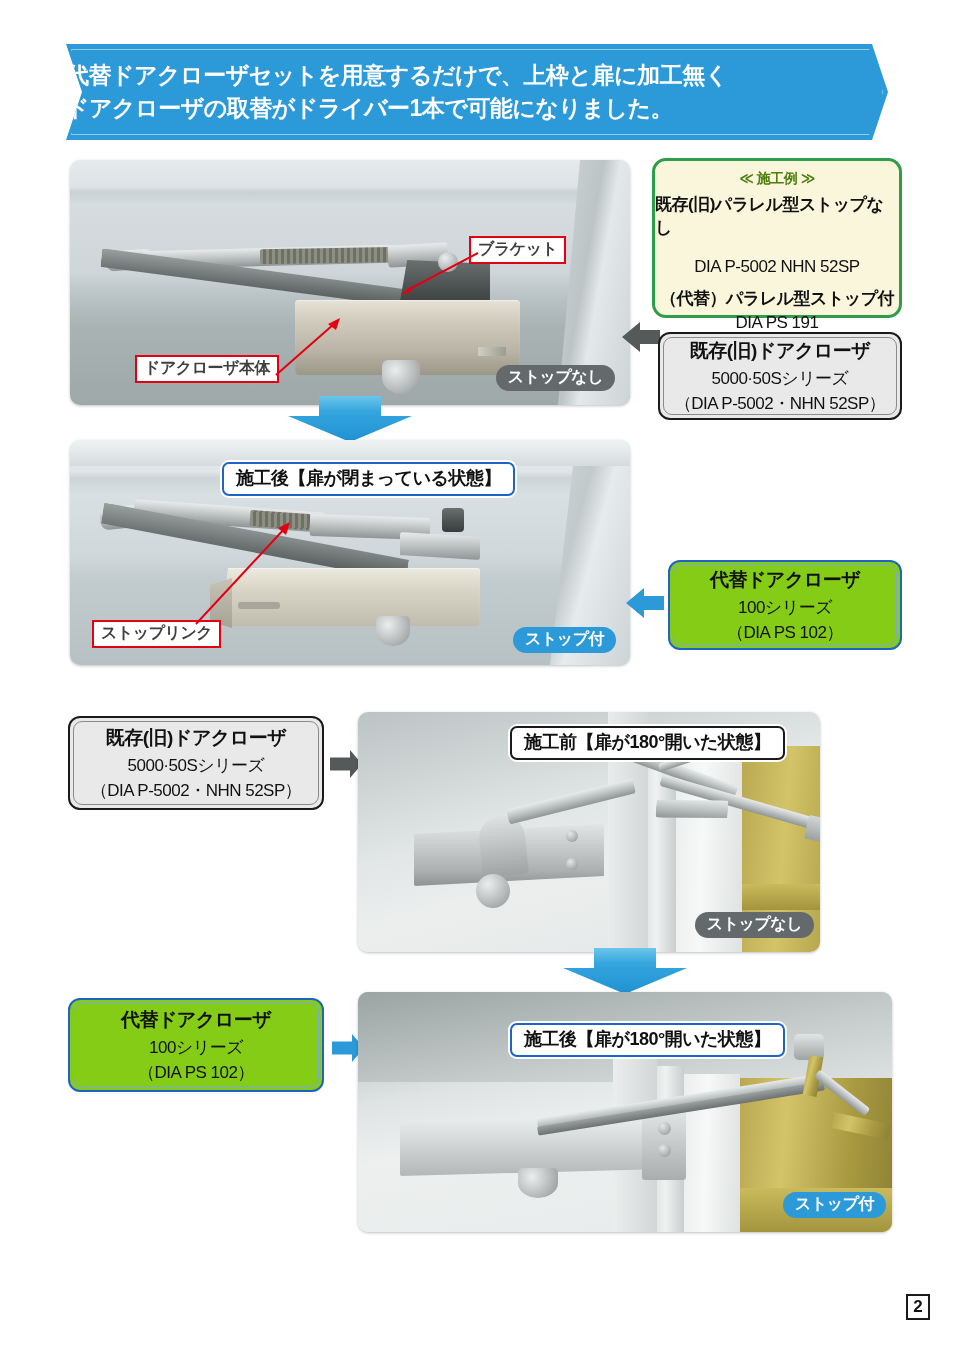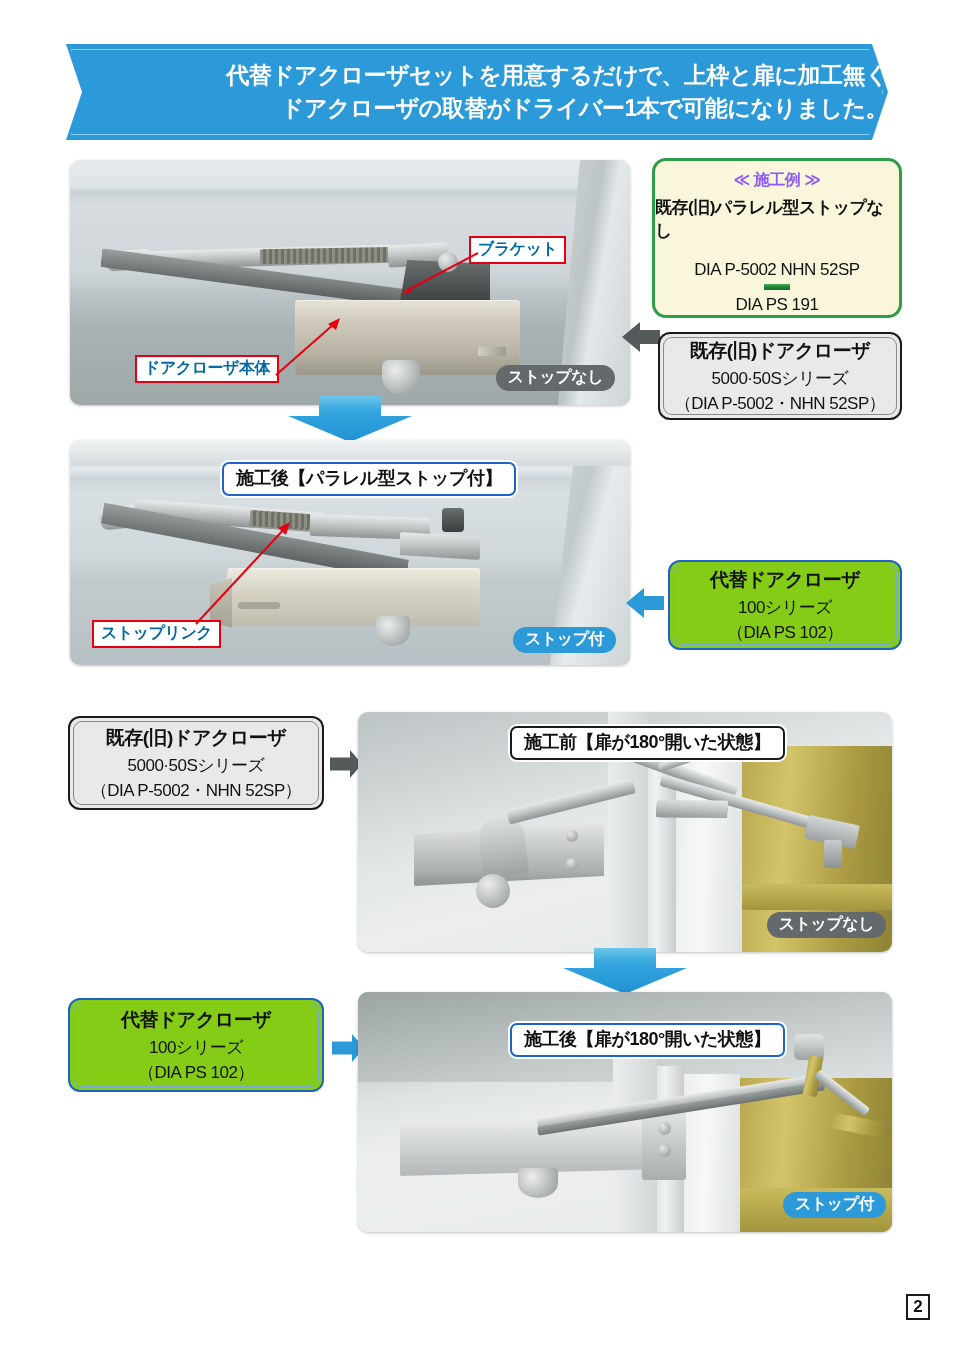--- a/index.html
+++ b/index.html
@@ -14,21 +14,21 @@
   
   .banner-wrap {
     position: absolute; left: 66px; top: 44px;
     width: 822px; height: 96px;
   }
   .banner {
     position: absolute; inset: 0;
     background: #2c9ad8;
     clip-path: polygon(0 0, 806px 0, 822px 48px, 806px 96px, 0 96px, 16px 48px);
     display: flex; flex-direction: column;
-    align-items: flex-end; justify-content: center;
+    align-items: flex-start; justify-content: center;
   }
   .banner-inner {
     position: absolute; left: 5px; top: 5px; width: 812px; height: 86px;
     border: 1px solid #8fd0ee;
     clip-path: polygon(0 0, 798px 0, 812px 43px, 798px 86px, 0 86px, 14px 43px);
     pointer-events: none;
   }
   .banner-line {
     color: #ffffff;
     font-size: 23px;
@@ -159,21 +159,21 @@
   .badge.blue { background: #2c9ad8; }
 
   
   .redlabel {
     position: absolute;
     background: #ffffff;
     border: 2px solid #e40012;
     padding: 1px 7px 2px;
     font-size: 16px;
     font-weight: bold;
-    color: #0369a1;
+    color: #404040;
     white-space: nowrap;
     letter-spacing: -0.5px;
   }
   .leader { position: absolute; pointer-events: none; }
 
   
   .callout {
     position: absolute;
     border-radius: 12px;
     display: flex; flex-direction: column;
@@ -197,21 +197,21 @@
   
   .example-box {
     position: absolute;
     background: #faf6dc;
     border: 3px solid #2e9d4a;
     border-radius: 14px;
     display: flex; flex-direction: column; align-items: center;
     padding-top: 9px;
     letter-spacing: -0.5px;
   }
-  .example-box .ex-title { font-size: 16px; font-weight: bold; color: #8b5cf6; }
+  .example-box .ex-title { font-size: 14px; font-weight: bold; color: #4d7c0f; }
   .example-box .ex-l1 { font-size: 17px; color: #111; margin-top: 5px; font-weight: bold; }
   .example-box .ex-l2 { font-size: 17px; color: #111; margin-top: 18px; }
   .example-box .ex-l3 { font-size: 17px; color: #111; margin-top: 4px; font-weight: bold; }
   .example-box .ex-l4 { font-size: 17px; color: #111; margin-top: 3px; }
   .green-arrow {
     width: 60px; height: 26px; margin: 4px 0 2px;
     background: linear-gradient(180deg, #4fae5e 0%, #1f8c3a 40%, #13702b 100%);
     clip-path: polygon(17px 0, 43px 0, 43px 13px, 60px 13px, 30px 26px, 0 13px, 17px 13px);
   }
 
@@ -318,36 +318,37 @@
     <div class="arm" style="left:240px; top:76px; width:120px; height:22px; transform:rotate(2deg);"></div>
     <div class="arm-dark" style="left:30px; top:84px; width:310px; height:36px; transform:rotate(8deg); clip-path:polygon(0 0,100% 40%,100% 100%,0 58%);"></div>
     <div class="arm" style="left:330px; top:92px; width:80px; height:28px; clip-path:polygon(0 0,100% 18%,100% 100%,0 82%);"></div>
     <div class="bracket" style="left:372px; top:68px; width:22px; height:24px; border-radius:4px;"></div>
 
     <div class="closer-body" style="left:150px; top:128px; width:260px; height:58px; clip-path:polygon(8px 0,100% 0,100% 100%,0 100%); background:linear-gradient(180deg,#eceade 0%,#d8d5c6 38%,#c0bdae 100%);"></div>
     <div style="position:absolute; left:140px; top:138px; width:22px; height:50px; background:linear-gradient(180deg,#c7c4b6,#a5a296); clip-path:polygon(0 14%,100% 0,100% 100%,0 86%);"></div>
     <div class="knob" style="left:306px; top:176px; width:34px; height:30px; border-radius:5px 5px 50% 50%;"></div>
     <div style="position:absolute; left:168px; top:162px; width:42px; height:7px; background:#a8a59a; border-radius:3px;"></div>
 
-    <div class="pill blue" style="left:152px; top:22px;">施工後【パラレル型ストップ付】</div>
+    <div class="pill blue" style="left:152px; top:22px;">施工後【扉が閉まっている状態】</div>
 
     <div class="redlabel" style="left:22px; top:180px;">ストップリンク</div>
     <svg class="leader" style="left:120px; top:82px; width:100px; height:105px;" viewBox="0 0 100 105">
       <line x1="6" y1="102" x2="96" y2="5" stroke="#e40012" stroke-width="2"></line>
       <polygon points="100,0 88,6 96,13" fill="#e40012"></polygon>
     </svg>
 
     <div class="badge blue" style="right:14px; bottom:12px;">ストップ付</div>
   </div>
 
   <div class="example-box" style="left:652px; top:158px; width:250px; height:160px;">
     <div class="ex-title">≪ 施工例 ≫</div>
     <div class="ex-l1">既存(旧)パラレル型ストップなし</div>
     <div class="ex-l2">DIA P-5002 NHN 52SP</div>
     <div class="green-arrow"></div>
+    <div class="ex-l3">（代替）パラレル型ストップ付</div>
     <div class="ex-l4">DIA PS 191</div>
   </div>
 
   <div class="arrow-left-dark" style="left:622px; top:322px; width:38px; height:30px;"></div>
   <div class="callout gray" style="left:658px; top:332px; width:244px; height:88px;">
     <div class="c-inner"></div>
     <div class="c-t1">既存(旧)ドアクローザ</div>
     <div class="c-t2">5000·50Sシリーズ</div>
     <div class="c-t3">（DIA P-5002・NHN 52SP）</div>
   </div>
@@ -361,21 +362,21 @@
   </div>
 
   <div class="callout gray" style="left:68px; top:716px; width:256px; height:94px;">
     <div class="c-inner"></div>
     <div class="c-t1">既存(旧)ドアクローザ</div>
     <div class="c-t2">5000·50Sシリーズ</div>
     <div class="c-t3">（DIA P-5002・NHN 52SP）</div>
   </div>
   <div class="arrow-right-dark" style="left:330px; top:750px; width:32px; height:28px;"></div>
 
-  <div class="photo ph3" style="left:358px; top:712px; width:534px; height:240px;">
+  <div class="photo ph3" style="left:358px; top:712px; width:462px; height:240px;">
 
     <div class="jamb" style="left:282px; top:28px; width:36px; height:212px;"></div>
     <div class="doorslab" style="left:318px; top:40px; width:66px; height:200px;"></div>
     <div class="brass" style="left:384px; top:34px; width:150px; height:206px;"></div>
     <div class="brass2" style="left:384px; top:172px; width:150px; height:26px;"></div>
     <div style="position:absolute; left:250px; top:0; width:40px; height:240px; background:linear-gradient(90deg,#e9ecec,#d3d7d7);"></div>
 
     <div class="closer-body-gray" style="left:56px; top:112px; width:190px; height:62px; clip-path:polygon(0 16%,100% 0,100% 84%,0 100%);"></div>
     <div style="position:absolute; left:122px; top:104px; width:46px; height:60px; background:linear-gradient(180deg,#dfe2e2,#9ea2a2); border-radius:22px 22px 4px 4px; transform:rotate(-6deg);"></div>
     <div class="knob" style="left:118px; top:162px; width:34px; height:34px;"></div>

